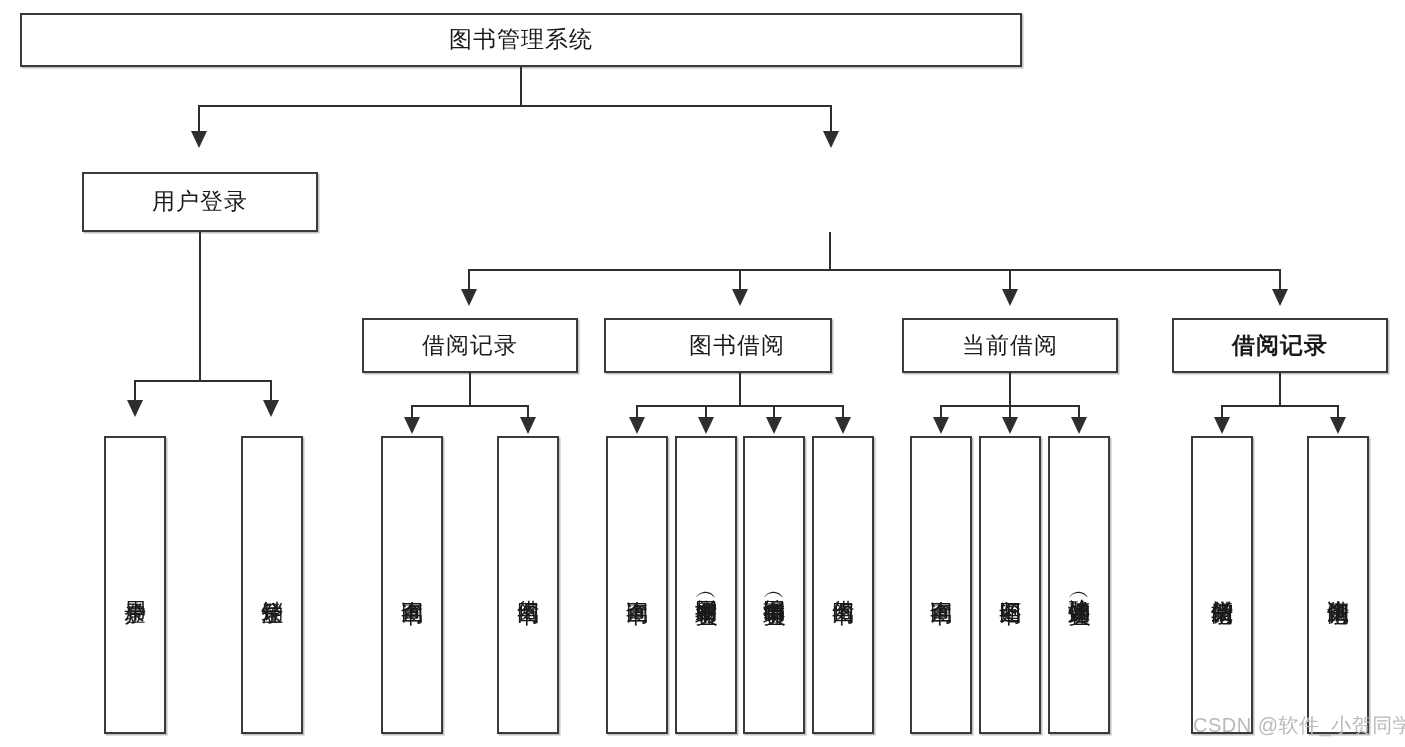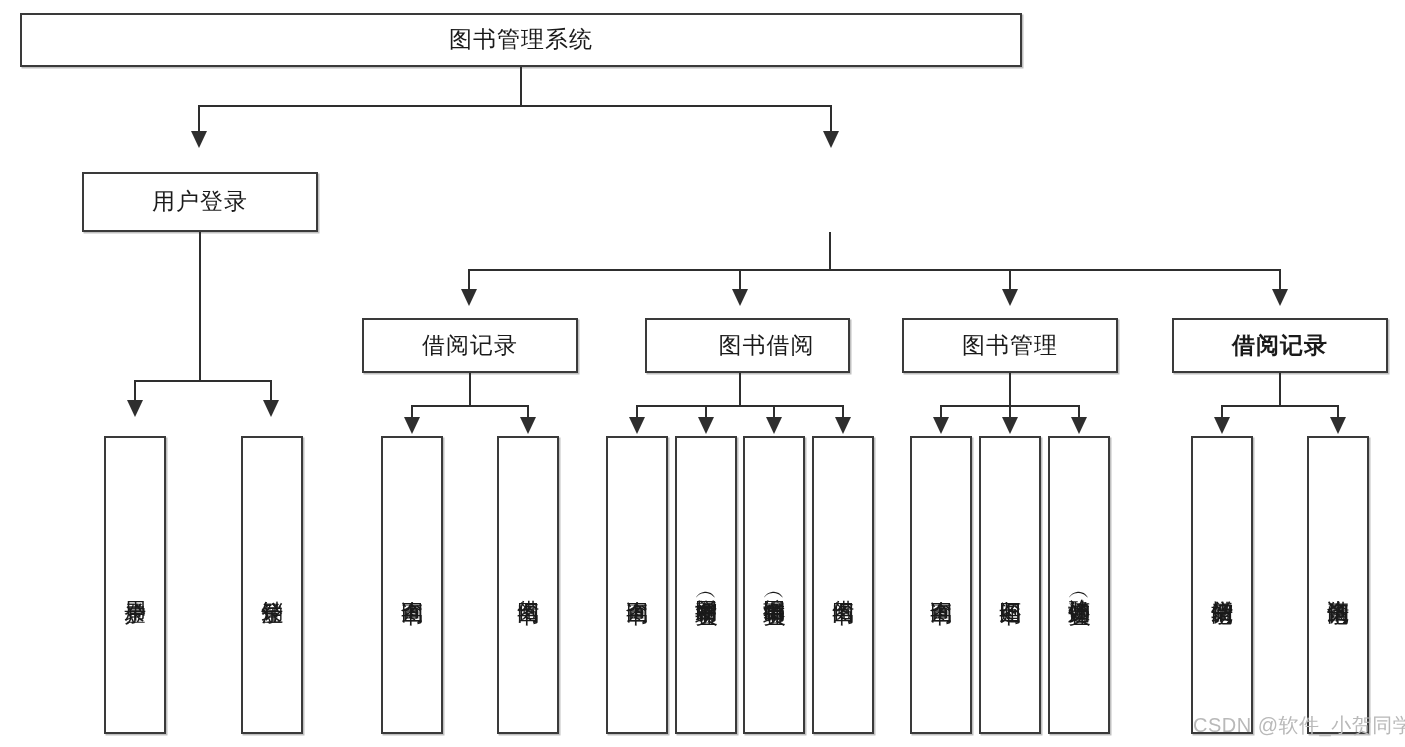--- a/index.html
+++ b/index.html
@@ -111,25 +111,25 @@
   <div class="vline" style="left:739px; top:269px; width:2px; height:22px;"></div>
   <div class="arrow" style="left:732px; top:289px;"></div>
   <div class="vline" style="left:1009px; top:269px; width:2px; height:22px;"></div>
   <div class="arrow" style="left:1002px; top:289px;"></div>
   <div class="vline" style="left:1279px; top:269px; width:2px; height:22px;"></div>
   <div class="arrow" style="left:1272px; top:289px;"></div>
 
   <div class="node horiz" style="left:362px; top:318px; width:216px; height:55px;">
     <span>借阅记录</span>
   </div>
-  <div class="node horiz" style="left:645px; top:318px; width:205px; height:55px;padding-left:38px;">
+  <div class="node horiz" style="left:604px; top:318px; width:228px; height:55px;padding-left:38px;">
     <span>图书借阅</span>
   </div>
   <div class="node horiz" style="left:902px; top:318px; width:216px; height:55px;">
-    <span>图书管理</span>
+    <span>当前借阅</span>
   </div>
   <div class="node horiz" style="left:1172px; top:318px; width:216px; height:55px;font-weight:bold;">
     <span>借阅记录</span>
   </div>
 
   <div class="vline" style="left:469px; top:373px; width:2px; height:34px;"></div>
   <div class="hline" style="left:411px; top:405px; width:118px; height:2px;"></div>
   <div class="vline" style="left:411px; top:405px; width:2px; height:14px;"></div>
   <div class="arrow" style="left:404px; top:417px;"></div>
   <div class="vline" style="left:527px; top:405px; width:2px; height:14px;"></div>

